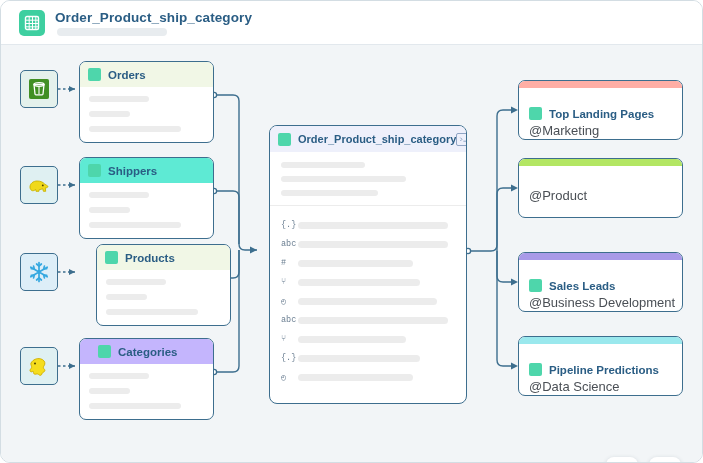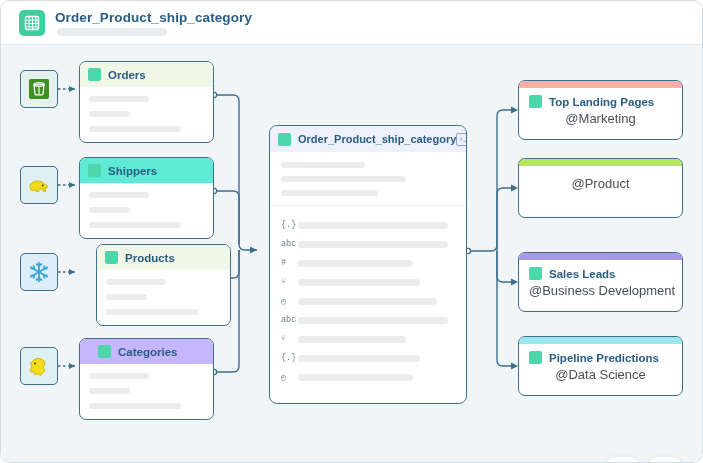--- a/index.html
+++ b/index.html
@@ -12,21 +12,21 @@
   #header{position:absolute;left:0;top:0;width:703px;height:44px;background:#ffffff;
           border-bottom:1px solid #e2e8ed;box-sizing:border-box;}
   #header-icon{position:absolute;left:18px;top:9px;width:26px;height:26px;border-radius:5px;
                background:#3ecfa0;display:flex;align-items:center;justify-content:center;}
   .grid-glyph{display:block;}
   #header-title{position:absolute;left:54px;top:9px;font-size:13.5px;font-weight:bold;
                 color:#2a5d84;letter-spacing:.1px;white-space:nowrap;}
   #header-sub{position:absolute;left:56px;top:27px;width:110px;height:8px;border-radius:4px;background:#e8ecef;}
 
   
-  #canvas{position:absolute;left:0;top:44px;width:703px;height:418px;background:#f2f5f7;overflow:hidden;text-align:center;}
+  #canvas{position:absolute;left:0;top:44px;width:703px;height:418px;background:#f2f5f7;overflow:hidden;}
   #wires{position:absolute;left:0;top:0;width:703px;height:418px;pointer-events:none;}
 
   
   .src-tile{position:absolute;width:38px;height:38px;border:1.6px solid #3d6e8e;border-radius:5px;
             box-sizing:border-box;display:flex;align-items:center;justify-content:center;}
 
   
   .node{position:absolute;width:135px;background:#ffffff;border:1.6px solid #3d6e8e;border-radius:7px;
         box-sizing:border-box;overflow:hidden;}
   .node-head{height:25px;background:#f1f7e6;display:flex;align-items:center;padding-left:8px;box-sizing:border-box;}
@@ -50,21 +50,21 @@
   #center-fields{padding:12px 11px 14px 11px;}
   .field{display:flex;align-items:center;height:14px;margin-bottom:5px;}
   .ftype{width:17px;flex:none;font-size:8.5px;color:#6b7f92;font-family:"Liberation Mono",monospace;
          display:flex;align-items:center;justify-content:flex-start;}
   .fbar{height:7px;border-radius:4px;background:#ececec;}
 
   
   .rcard{position:absolute;left:517px;width:165px;height:60px;background:#ffffff;
          border:1.6px solid #3d6e8e;border-radius:7px;box-sizing:border-box;overflow:hidden;}
   .rbar{height:7px;width:100%;}
-  .rbody{padding:7px 10px 0 10px;}
+  .rbody{padding:7px 10px 0 10px;margin-top:12px;}
   .rtop{display:flex;align-items:center;}
   .rtop .ico{width:13px;height:13px;border-radius:2px;background:#4ed6ab;margin-right:7px;flex:none;}
   .rtitle{font-size:11.5px;font-weight:bold;color:#2a5d84;white-space:nowrap;}
   .rteam{margin-top:3px;margin-left:0;font-size:13px;font-weight:normal;color:#4a4f55;white-space:nowrap;}
 
   
   .fab{position:absolute;width:32px;height:32px;background:#ffffff;border-radius:8px;
        box-shadow:0 1px 4px rgba(40,60,80,.18);display:flex;align-items:center;justify-content:center;}
   #fab-focus{left:605px;top:412px;}
   #fab-search{left:648px;top:412px;}

